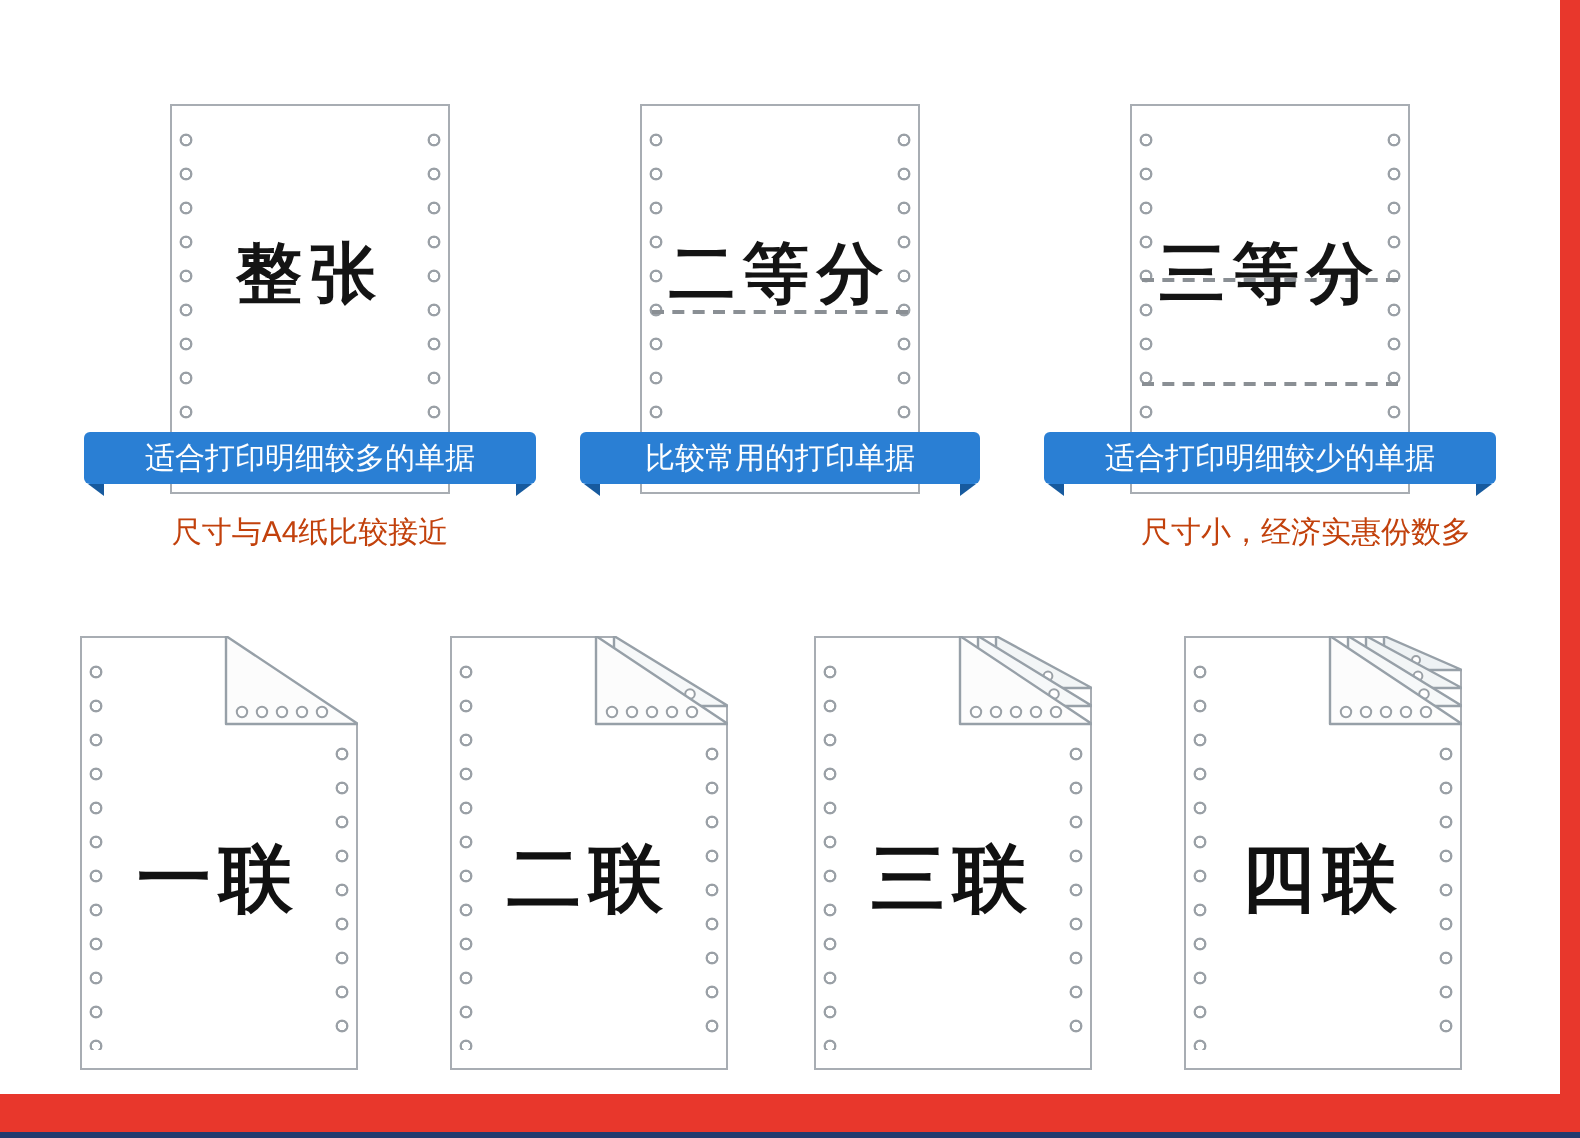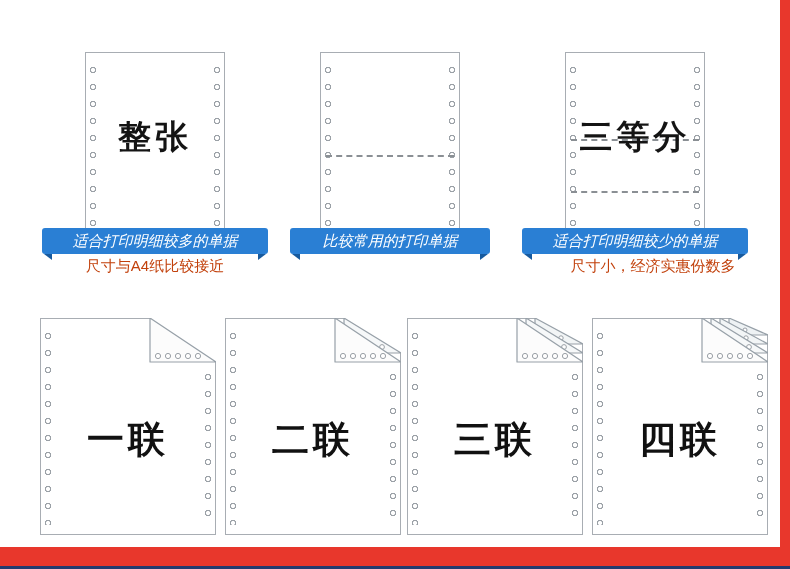--- a/index.html
+++ b/index.html
@@ -2,42 +2,42 @@
 <html><head>
 <meta charset="utf-8">
 <style>
   * { margin:0; padding:0; box-sizing:border-box; }
   body { background:#ffffff; font-family:"Liberation Sans", sans-serif; }
   .stage { position:relative; width:790px; height:569px; background:#ffffff; overflow:hidden; }
 
   
   .paper { position:absolute; background:#ffffff; border:1px solid #a8adb3; }
   .top-paper { width:140px; height:195px; top:12px;margin-top:40px; }
-  .bottom-paper { width:176px; height:217px; top:318px;padding-left:28px; }
+  .bottom-paper { width:139px; height:217px; top:318px;padding-left:28px; }
 
   .holes { position:absolute; top:9px; bottom:9px; width:12px;
            background-image: radial-gradient(circle at 6px 8px, #ffffff 2px, #9aa0a6 2.2px, #9aa0a6 3px, rgba(0,0,0,0) 3.4px);
            background-size:12px 17px; background-repeat:repeat-y; }
   .holes-left  { left:1px; }
   .holes-right { right:1px; }
   .bottom-paper .holes-right { top:50px; }
 
   .paper-title { position:absolute; top:62px; left:0; width:100%; text-align:center;
                  font-size:33px; font-weight:bold; color:#141414; letter-spacing:4px; }
   .dash { position:absolute; left:5px; right:5px; border-top:2px dashed #8a8f94; }
 
   .big-label { position:absolute; top:96px; left:0; width:100%; text-align:center;
                font-size:37px; font-weight:bold; color:#111111; letter-spacing:4px; }
 
   .fold-svg { position:absolute; top:-1px; right:-1px; }
 
   
-  .ribbon { position:absolute; top:228px; height:26px; background:#2a7fd4; color:#ffffff;
+  .ribbon { position:absolute; top:216px; height:26px; background:#2a7fd4; color:#ffffff;
             display:flex; align-items:center; justify-content:center;
-            font-size:15px; border-radius:3px;font-style:italic; }
+            font-size:15px; border-radius:3px; }
   .ribbon::before { content:""; position:absolute; left:2px; bottom:-6px;
                     border-top:6px solid #175a9e; border-left:8px solid transparent; }
   .ribbon::after  { content:""; position:absolute; right:2px; bottom:-6px;
                     border-top:6px solid #175a9e; border-right:8px solid transparent; }
 
   .subtitle { position:absolute; top:257px; width:240px; text-align:center;
               font-size:15px; color:#c2410c; }
 
   
   .edge-right  { position:absolute; top:0; right:0; width:10px; height:549px; background:#e8372c; }
@@ -52,20 +52,21 @@
   <div class="paper top-paper" style="left:85px">
     <div class="holes holes-left"></div>
     <div class="holes holes-right"></div>
     <div class="paper-title">整张</div>
   </div>
 
   <div class="paper top-paper" style="left:320px">
     <div class="holes holes-left"></div>
     <div class="holes holes-right"></div>
     <div class="dash" style="top:102px"></div>
+    <div class="paper-title">二等分</div>
   </div>
 
   <div class="paper top-paper" style="left:565px">
     <div class="holes holes-left"></div>
     <div class="holes holes-right"></div>
     <div class="dash" style="top:86px"></div>
     <div class="dash" style="top:138px"></div>
     <div class="paper-title">三等分</div>
   </div>
 

